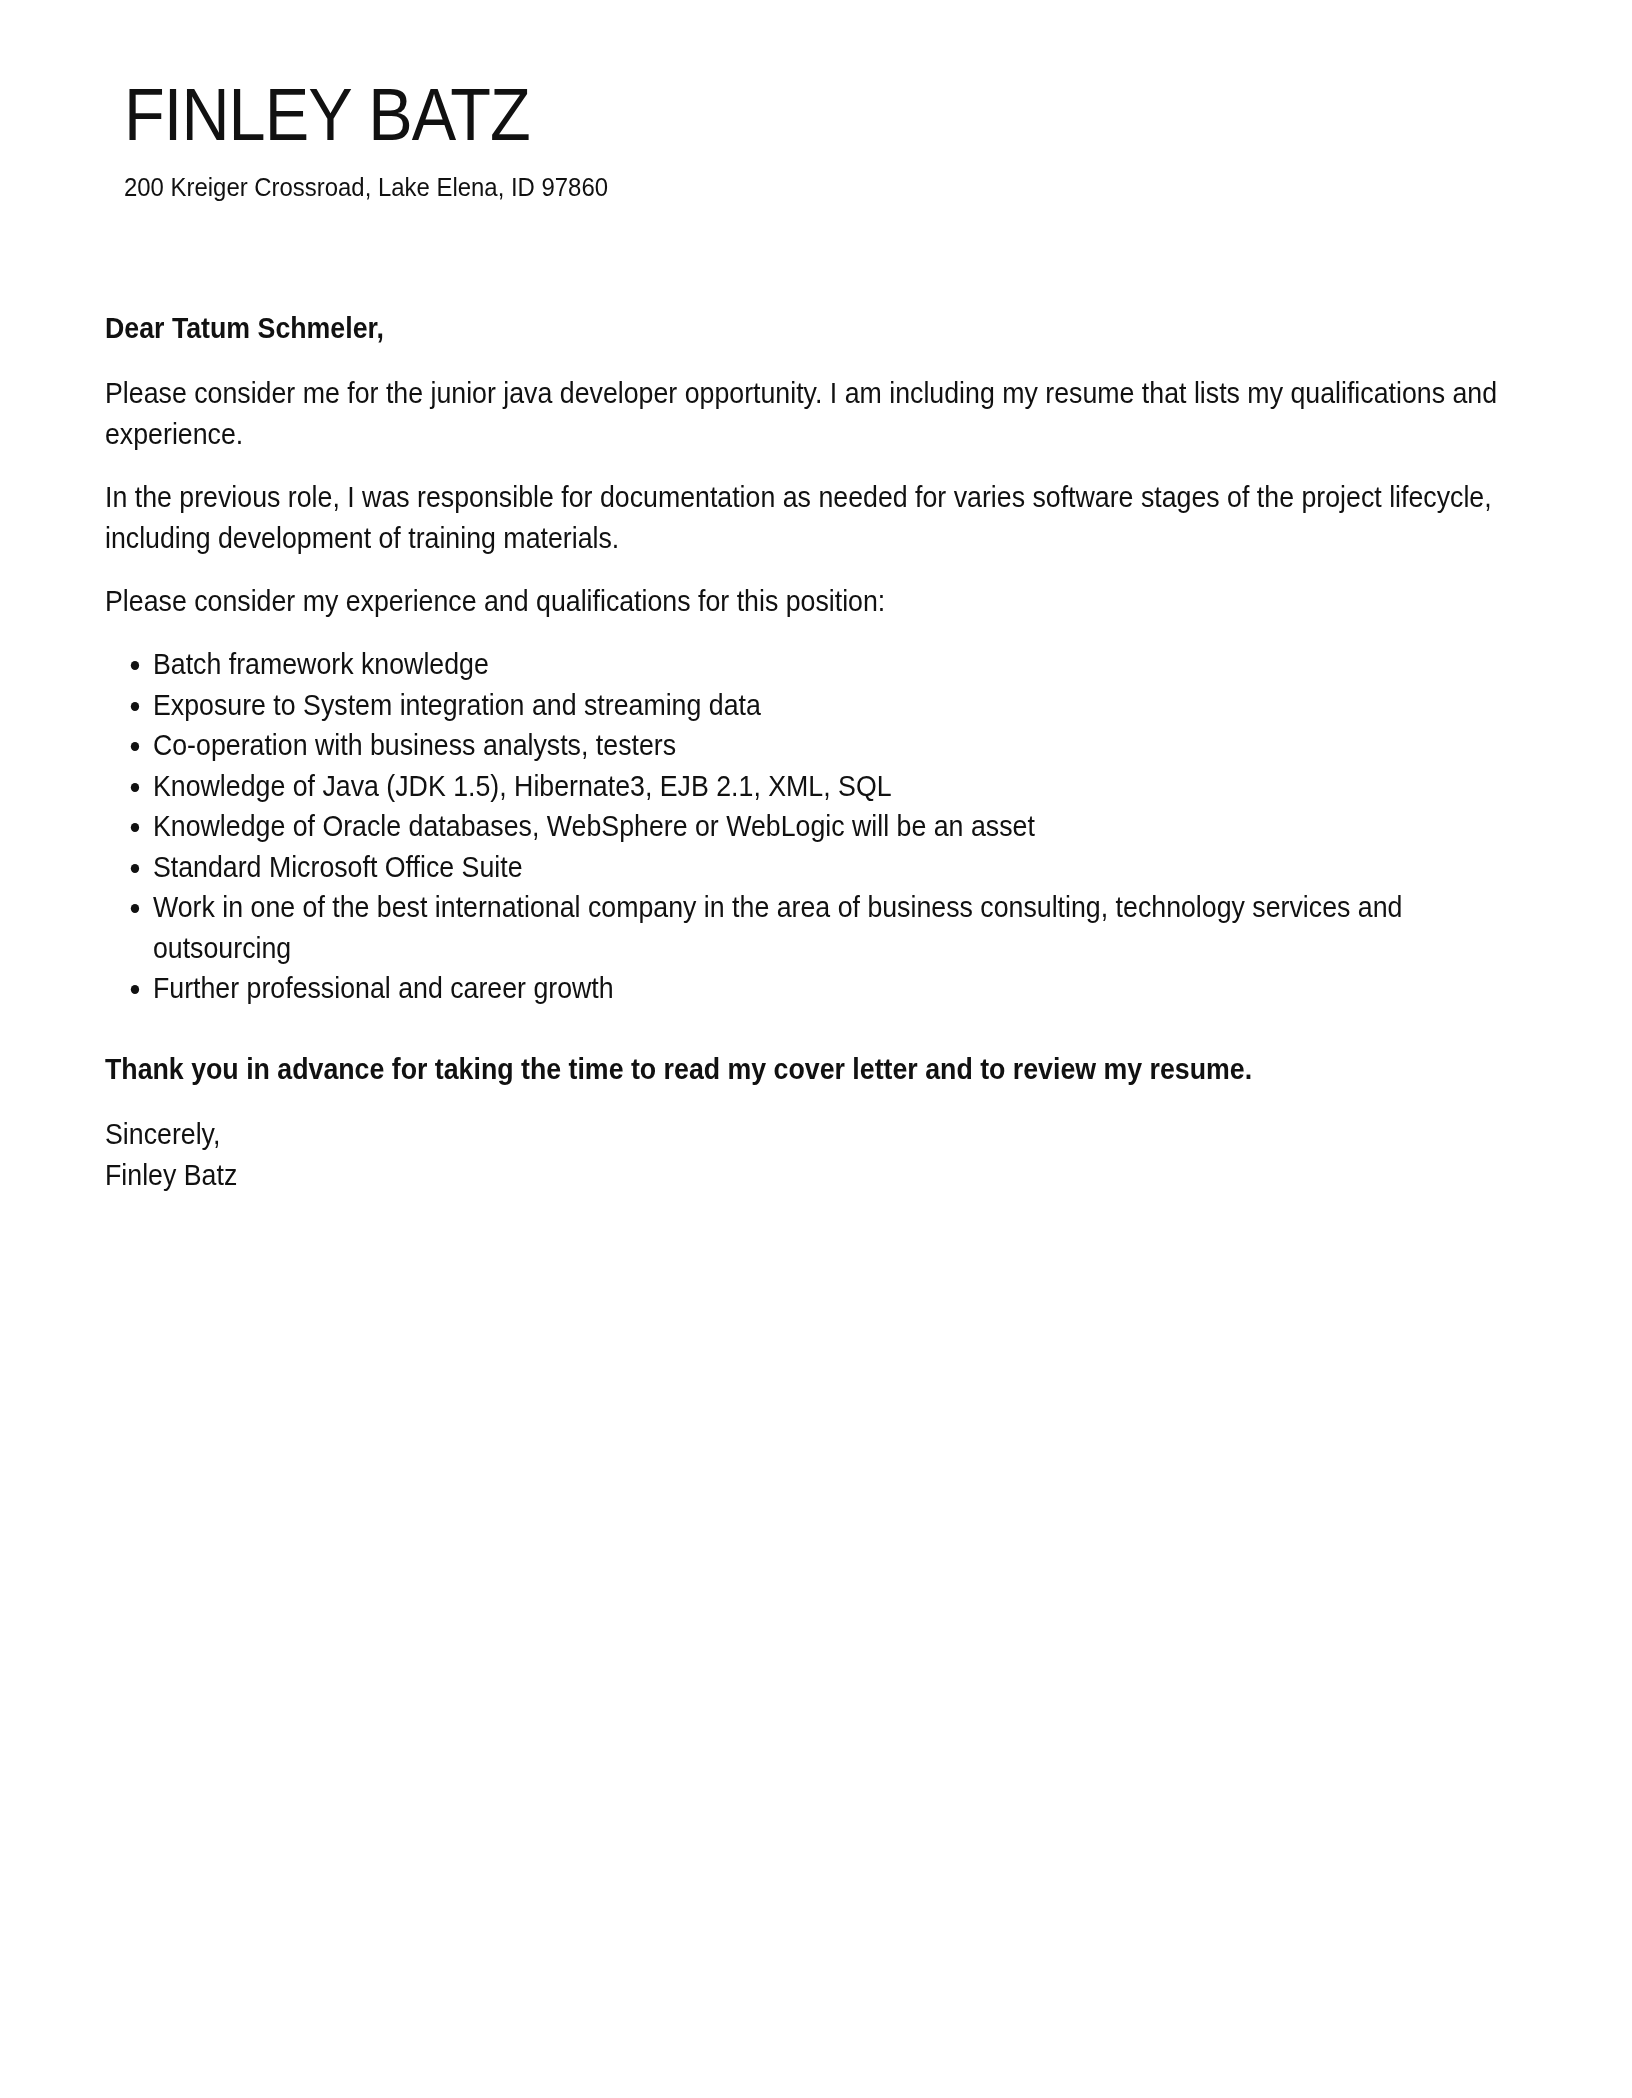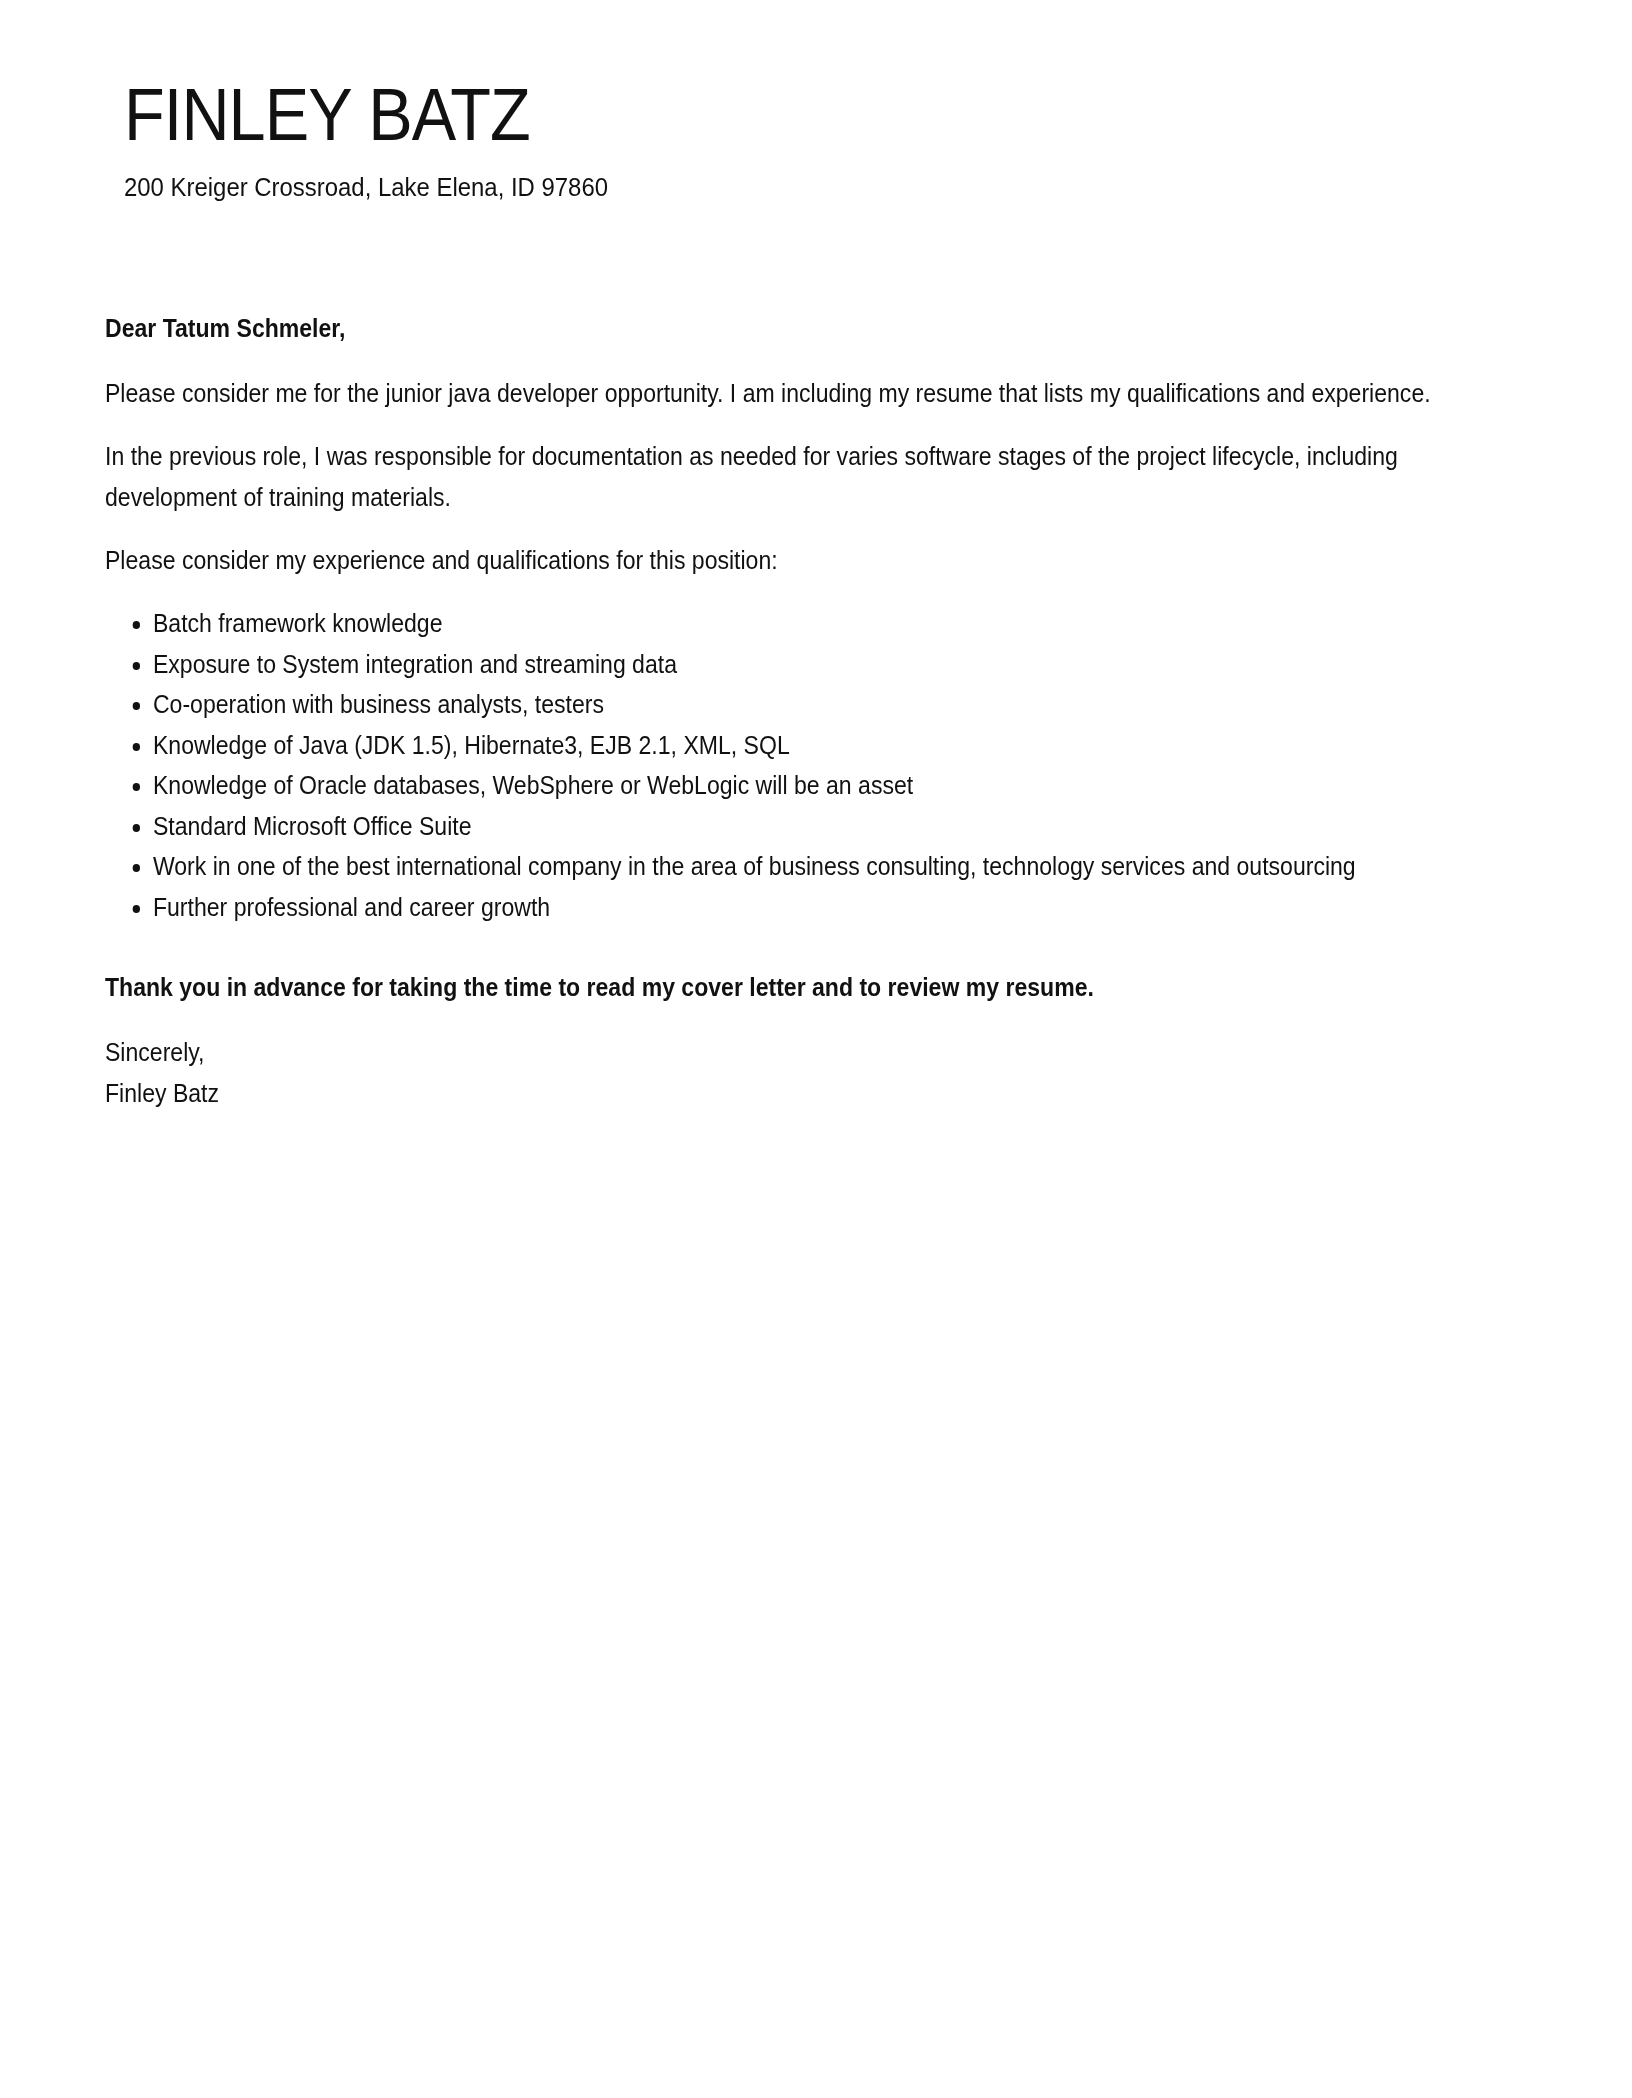--- a/index.html
+++ b/index.html
@@ -36,21 +36,21 @@
       line-height: 34px;
       transform: scaleX(0.92);
       transform-origin: left center;
       white-space: nowrap;
     }
     .letter {
       position: absolute;
       left: 105px;
       top: 308px;
       width: 1420px;
-      font-size: 25px;
+      font-size: 29px;
       line-height: 41px;
     }
     .letter .inner {
       width: 1540px;
       transform: scaleX(0.922);
       transform-origin: left top;
     }
     .salutation {
       font-weight: 700;
       margin: 0 0 24px 0;

